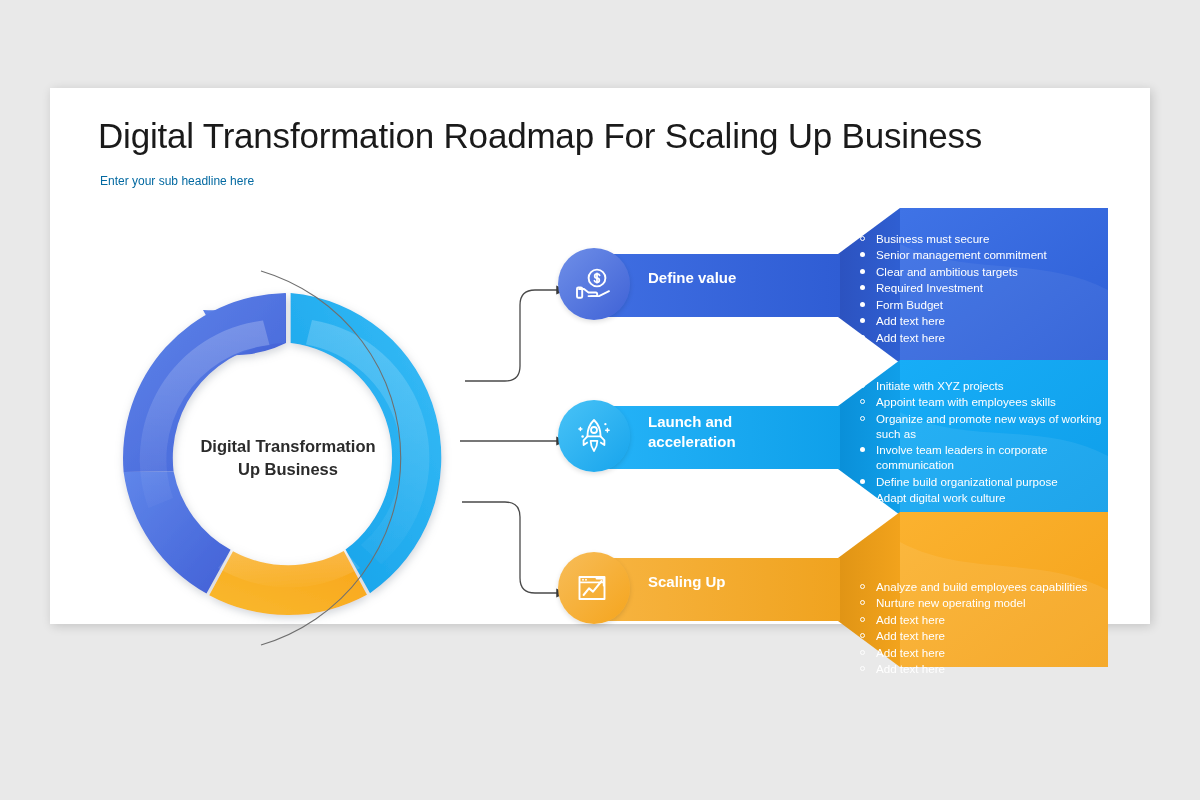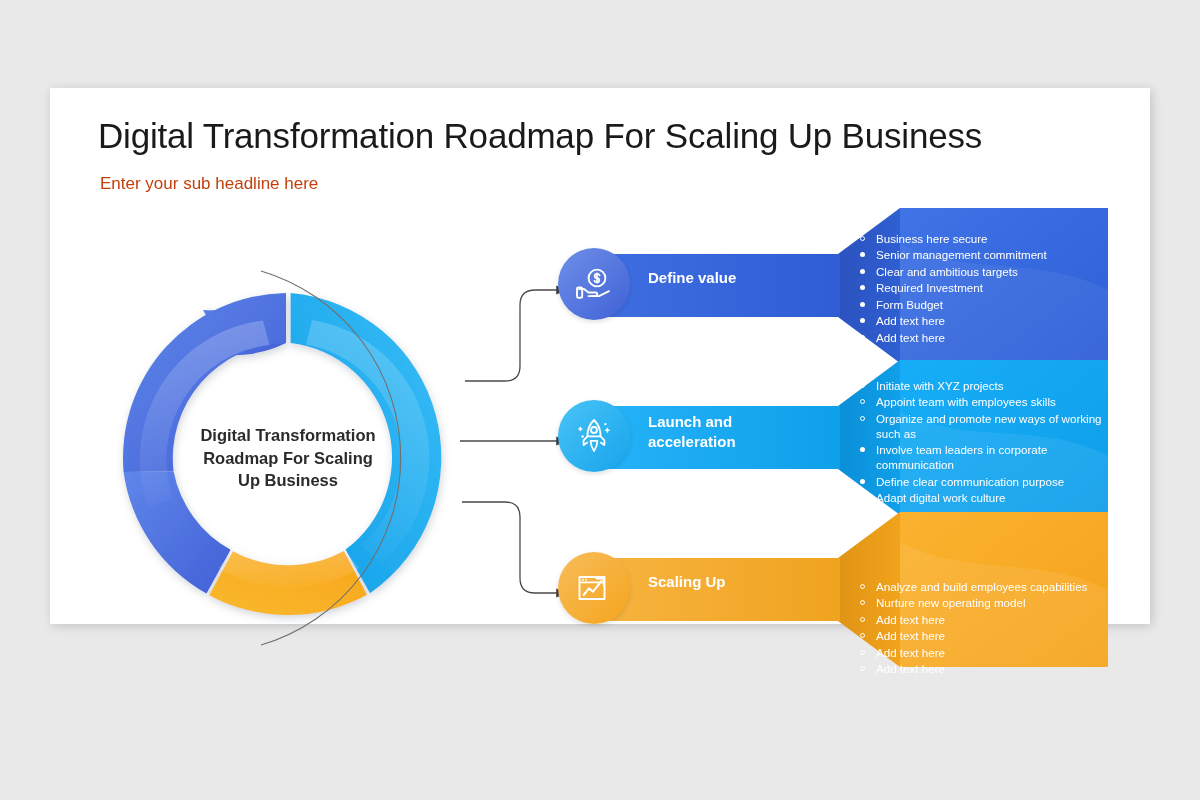--- a/index.html
+++ b/index.html
@@ -30,22 +30,22 @@
     font-size: 35px;
     font-weight: 400;
     color: #1a1a1a;
     letter-spacing: -0.2px;
     white-space: nowrap;
   }
   #subtitle {
     position: absolute;
     left: 50px;
     top: 86px;
-    font-size: 17px;
-    color: #c2410c;
+    font-size: 12px;
+    color: #0369a1;
   }
 
   
   #donut-wrap {
     position: absolute;
     left: 48px;
     top: 180px;
     width: 380px;
     height: 380px;
   }
@@ -207,21 +207,20 @@
                  A 140 140 0 0 0 262.0 300.0
                  L 244.0 280.0
                  A 115 115 0 0 1 137.0 280.0 Z"></path>
       </g>
 
       <path fill="none" stroke="#6f6f6f" stroke-width="1.1" d="M 163 3 A 195 195 0 0 1 163 377"></path>
     </svg>
 
     <div id="donut-center">
       <div>Digital Transformation</div>
-      <div>Roadmap For Scaling</div>
       <div>Up Business</div>
     </div>
   </div>
 
   <svg id="connectors" viewBox="0 0 1100 620">
     <defs>
       <marker id="arw" markerWidth="9" markerHeight="9" refX="7.5" refY="4" orient="auto">
         <path d="M 0 0.6 L 8 4 L 0 7.4 z" fill="#3c3c3c"></path>
       </marker>
     </defs>
@@ -258,21 +257,21 @@
         <path d="M 22 8.4 L 22 17.6" stroke="#fff" stroke-width="1.8" stroke-linecap="round"></path>
         <path d="M 24.6 10.4 a 2.6 2.1 0 0 0 -2.6 -1.5 a 2.3 2.1 0 0 0 0 4.2 a 2.3 2.1 0 0 1 0 4.2 a 2.6 2.1 0 0 1 -2.6 -1.5" fill="none" stroke="#fff" stroke-width="1.8" stroke-linecap="round"></path>
         <path d="M 4 24 L 9 24 L 13.5 27.5 L 21 27.5 a 1.9 1.9 0 0 1 0 3.6 L 16 31.1" fill="none" stroke="#fff" stroke-width="1.9" stroke-linejoin="round" stroke-linecap="round"></path>
         <path d="M 13.5 31.1 L 24 31.1 L 34 26.2" fill="none" stroke="#fff" stroke-width="1.9" stroke-linejoin="round" stroke-linecap="round"></path>
         <rect x="2" y="22.4" width="5.2" height="10.4" rx="1.4" fill="none" stroke="#fff" stroke-width="1.9"></rect>
       </svg>
     </div>
 
     <div class="tab-label one-line">Define value</div>
     <ul class="bullets" style="top:24px;">
-        <li><span class="mk hollow"></span><span>Business here secure</span></li>
+        <li><span class="mk hollow"></span><span>Business must secure</span></li>
         <li><span class="mk solid"></span><span>Senior management commitment</span></li>
         <li><span class="mk solid"></span><span>Clear and ambitious targets</span></li>
         <li><span class="mk solid"></span><span>Required Investment</span></li>
         <li><span class="mk solid"></span><span>Form Budget</span></li>
         <li><span class="mk solid"></span><span>Add text here</span></li>
         <li><span class="mk solid"></span><span>Add text here</span></li>
       </ul>
   </div>
 
   <div class="row row-2">
@@ -312,21 +311,21 @@
     </div>
 
     <div class="tab-label two-line">
       <span><div>Launch and</div><div>acceleration</div></span>
     </div>
     <ul class="bullets" style="top:19px;">
         <li><span class="mk hollow"></span><span>Initiate with XYZ projects</span></li>
         <li><span class="mk hollow"></span><span>Appoint team with employees skills</span></li>
         <li><span class="mk hollow"></span><span>Organize and promote new ways of working such as</span></li>
         <li><span class="mk solid"></span><span> Involve team leaders in corporate communication</span></li>
-        <li><span class="mk solid"></span><span>Define clear communication purpose</span></li>
+        <li><span class="mk solid"></span><span>Define build organizational purpose</span></li>
         <li><span class="mk solid"></span><span>Adapt digital work culture</span></li>
       </ul>
   </div>
 
   <div class="row row-3">
     <svg class="panel-svg" width="560" height="155" viewBox="0 0 560 155">
       <defs>
         <linearGradient id="p3" x1="0" y1="0" x2="1" y2="1">
           <stop offset="0%" stop-color="#fbb22f"></stop>
           <stop offset="100%" stop-color="#f5a31b"></stop>

